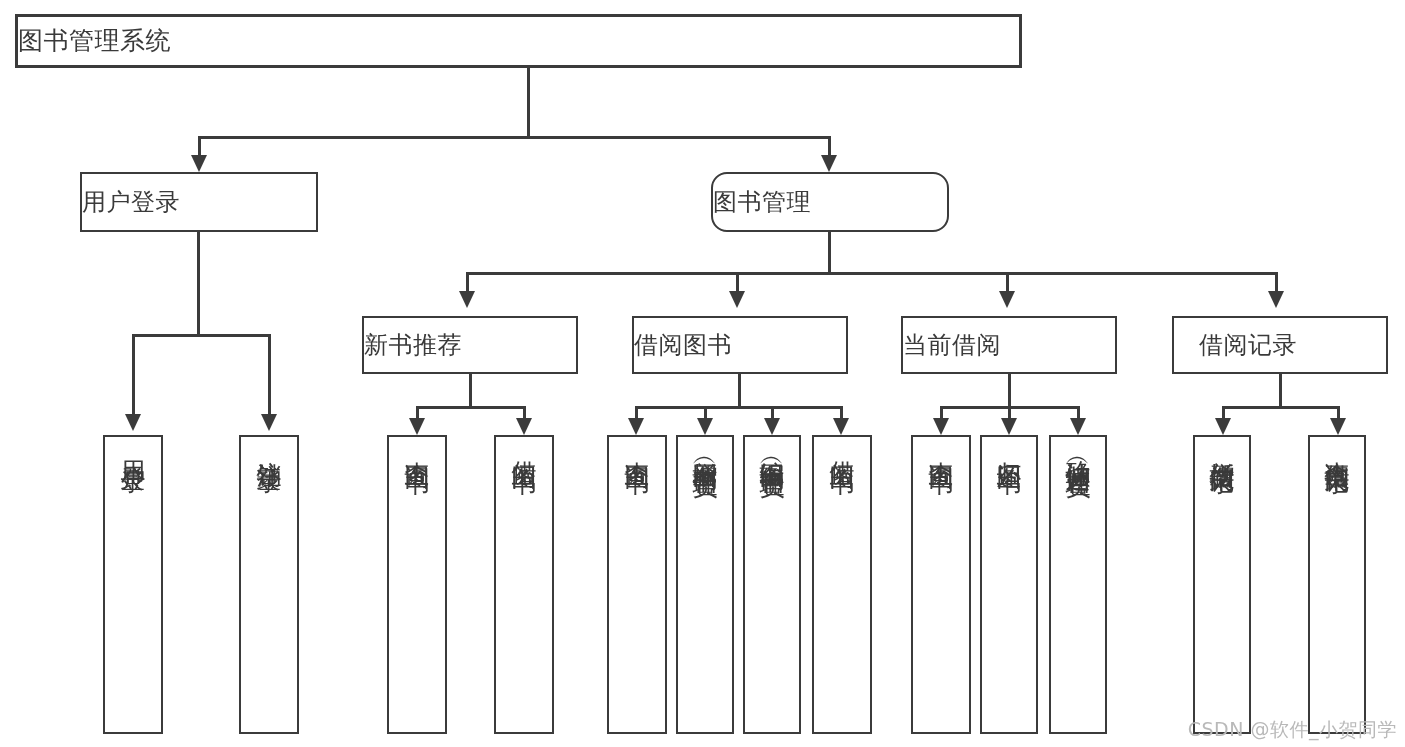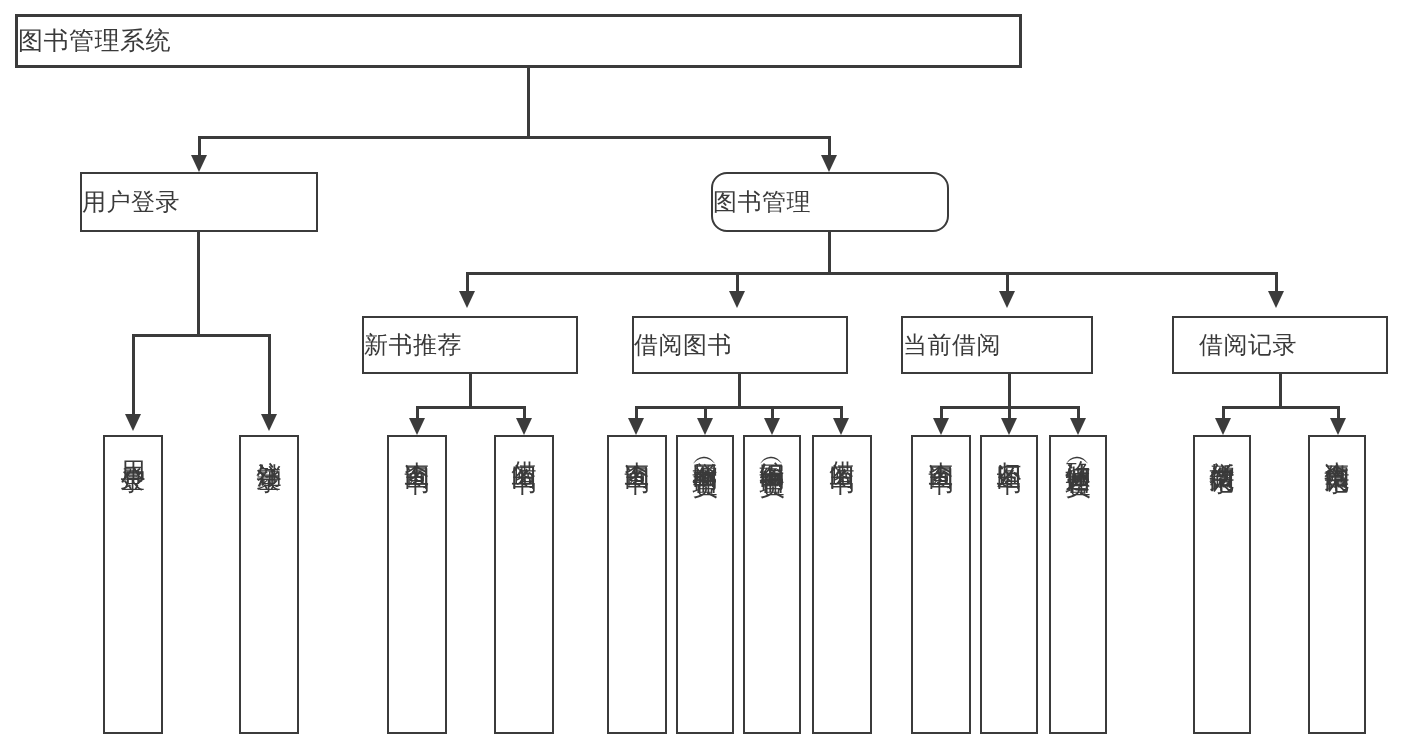--- a/index.html
+++ b/index.html
@@ -128,21 +128,21 @@
   <div class="arrow" style="left:729px; top:291px;"></div>
   <div class="arrow" style="left:999px; top:291px;"></div>
   <div class="arrow" style="left:1268px; top:291px;"></div>
 
   <div class="node" style="left:362px; top:316px; width:216px; height:58px;">
     <span class="node-label">新书推荐</span>
   </div>
   <div class="node" style="left:632px; top:316px; width:216px; height:58px;">
     <span class="node-label">借阅图书</span>
   </div>
-  <div class="node" style="left:901px; top:316px; width:192px; height:58px;">
+  <div class="node" style="left:901px; top:316px; width:216px; height:58px;">
     <span class="node-label">当前借阅</span>
   </div>
   <div class="node" style="left:1172px; top:316px; width:216px; height:58px;padding-left:25px;">
     <span class="node-label">借阅记录</span>
   </div>
 
   <div class="seg v" style="left:469px; top:374px; height:34px;"></div>
   <div class="seg h" style="left:416px; top:406px; width:110px;"></div>
   <div class="seg v" style="left:416px; top:406px; height:14px;"></div>
   <div class="seg v" style="left:523px; top:406px; height:14px;"></div>
@@ -213,14 +213,15 @@
     <span class="node-label">确认归还（管理员）</span>
   </div>
 
   <div class="node leaf tall-text" style="left:1193px; top:435px; width:58px; height:299px;">
     <span class="node-label">新增借阅记录</span>
   </div>
   <div class="node leaf tall-text" style="left:1308px; top:435px; width:58px; height:299px;">
     <span class="node-label">查询借阅记录</span>
   </div>
 
+  <div id="watermark">CSDN @软件_小贺同学</div>
 
 </div>
 
 </body></html>

